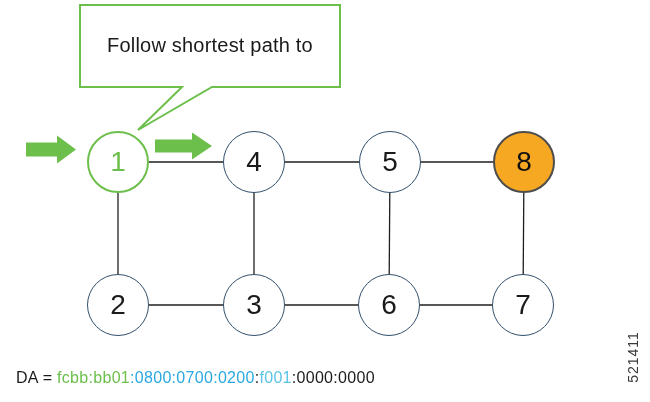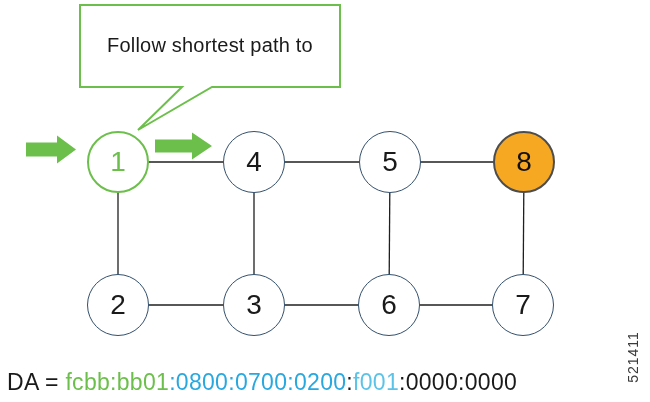--- a/index.html
+++ b/index.html
@@ -32,21 +32,21 @@
   .n3{left:223px; top:274px;}
   .n6{left:358px; top:274px;}
   .n7{left:492px; top:274px;}
   .callout-text{
     position:absolute; left:80px; top:5px; width:260px; height:80px;
     display:flex; flex-direction:column; align-items:center; justify-content:center;
     font-size:20px; line-height:27px; color:var(--text); text-align:center;
     letter-spacing:0.2px; white-space:nowrap;
   }
   .da-line{
-    position:absolute; left:7px; top:369px; font-size:23px; color:var(--text);
+    position:absolute; left:16px; top:369px; font-size:16px; color:var(--text);
     white-space:nowrap; letter-spacing:0.3px;
   }
   .c-green{color:var(--green);}
   .c-blue{color:var(--blue);}
   .c-lightblue{color:var(--light-blue);}
   .c-black{color:var(--text);}
   .figure-id{
     position:absolute; left:633px; top:357px; font-size:14px; color:#3a3a3a;
     transform:translate(-50%,-50%) rotate(-90deg); letter-spacing:1px; white-space:nowrap;
   }

